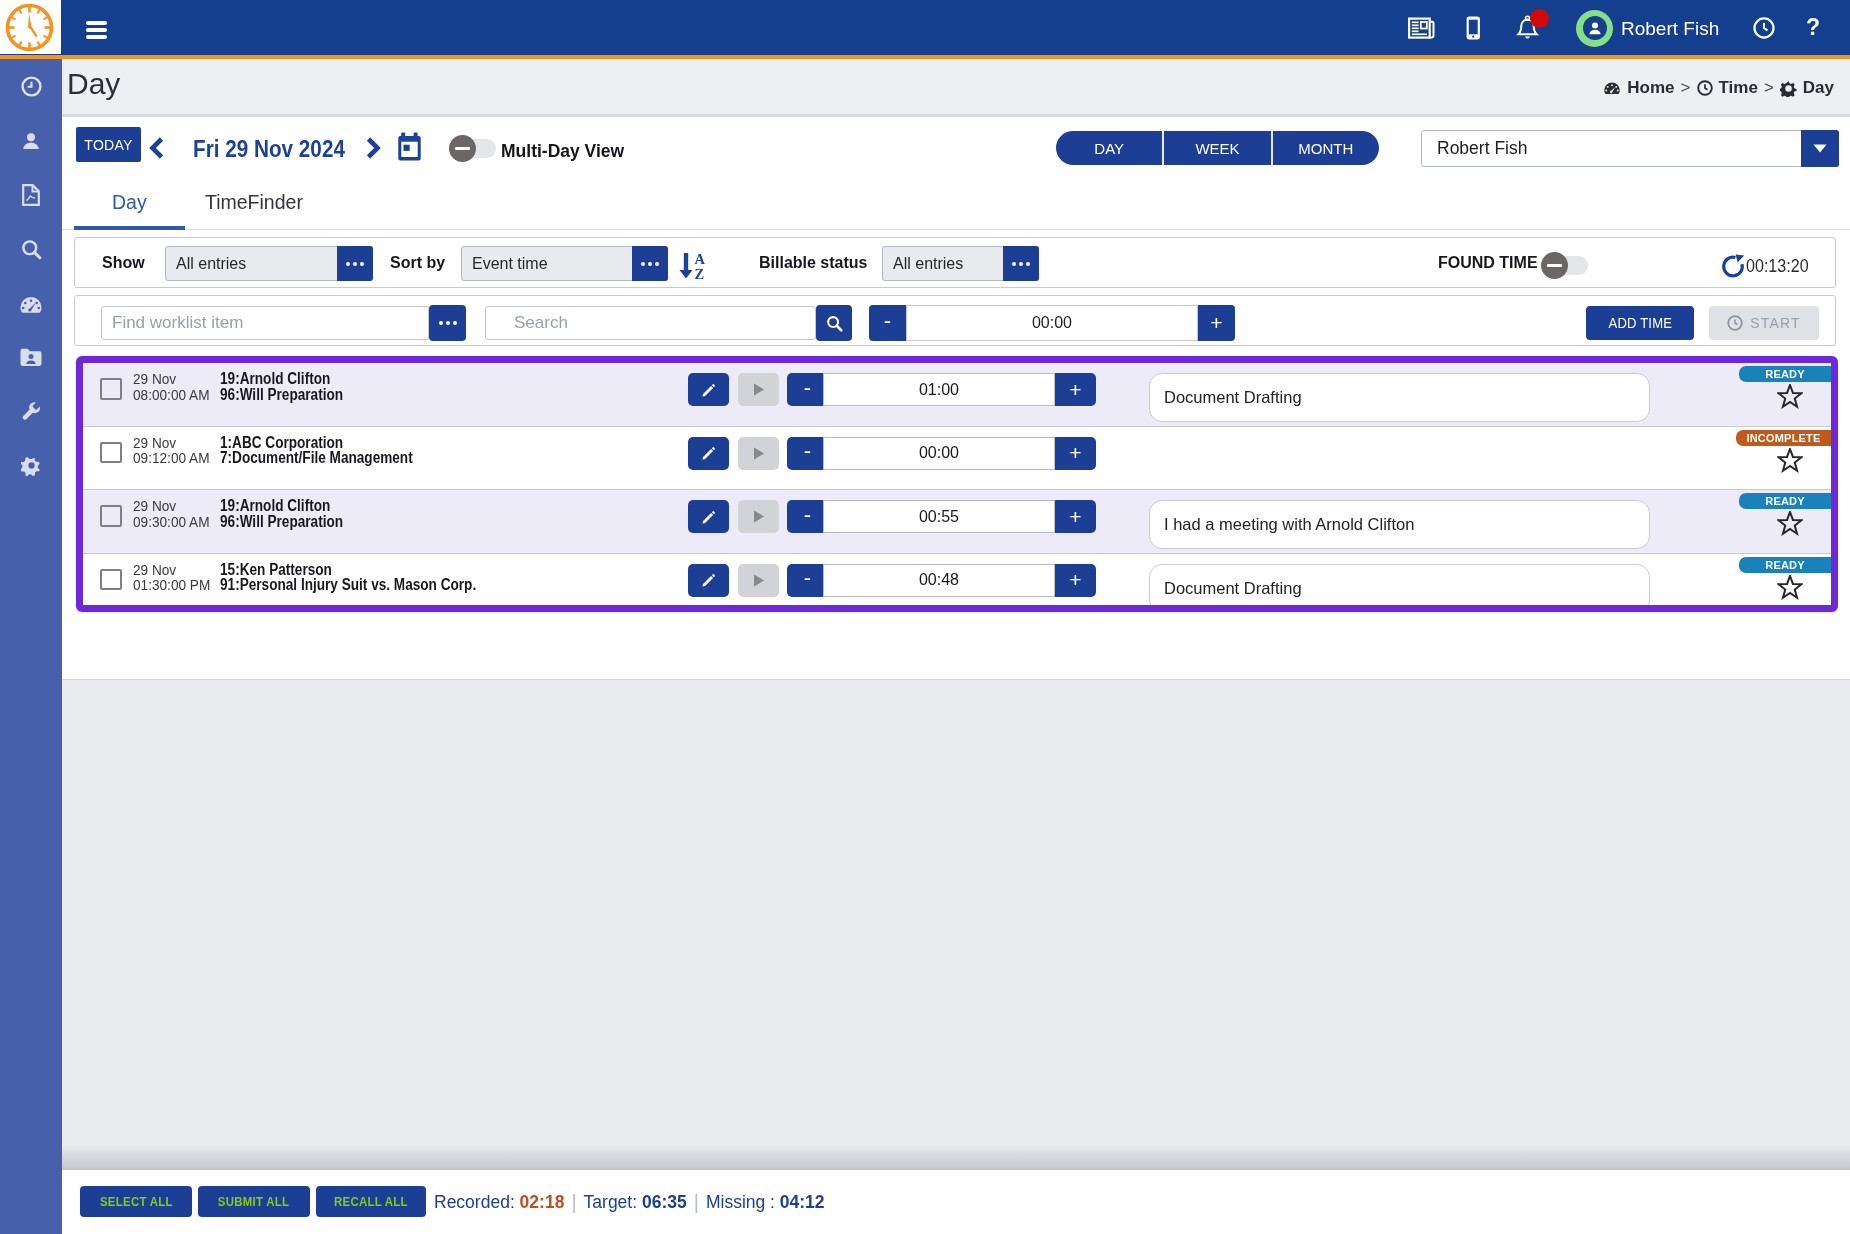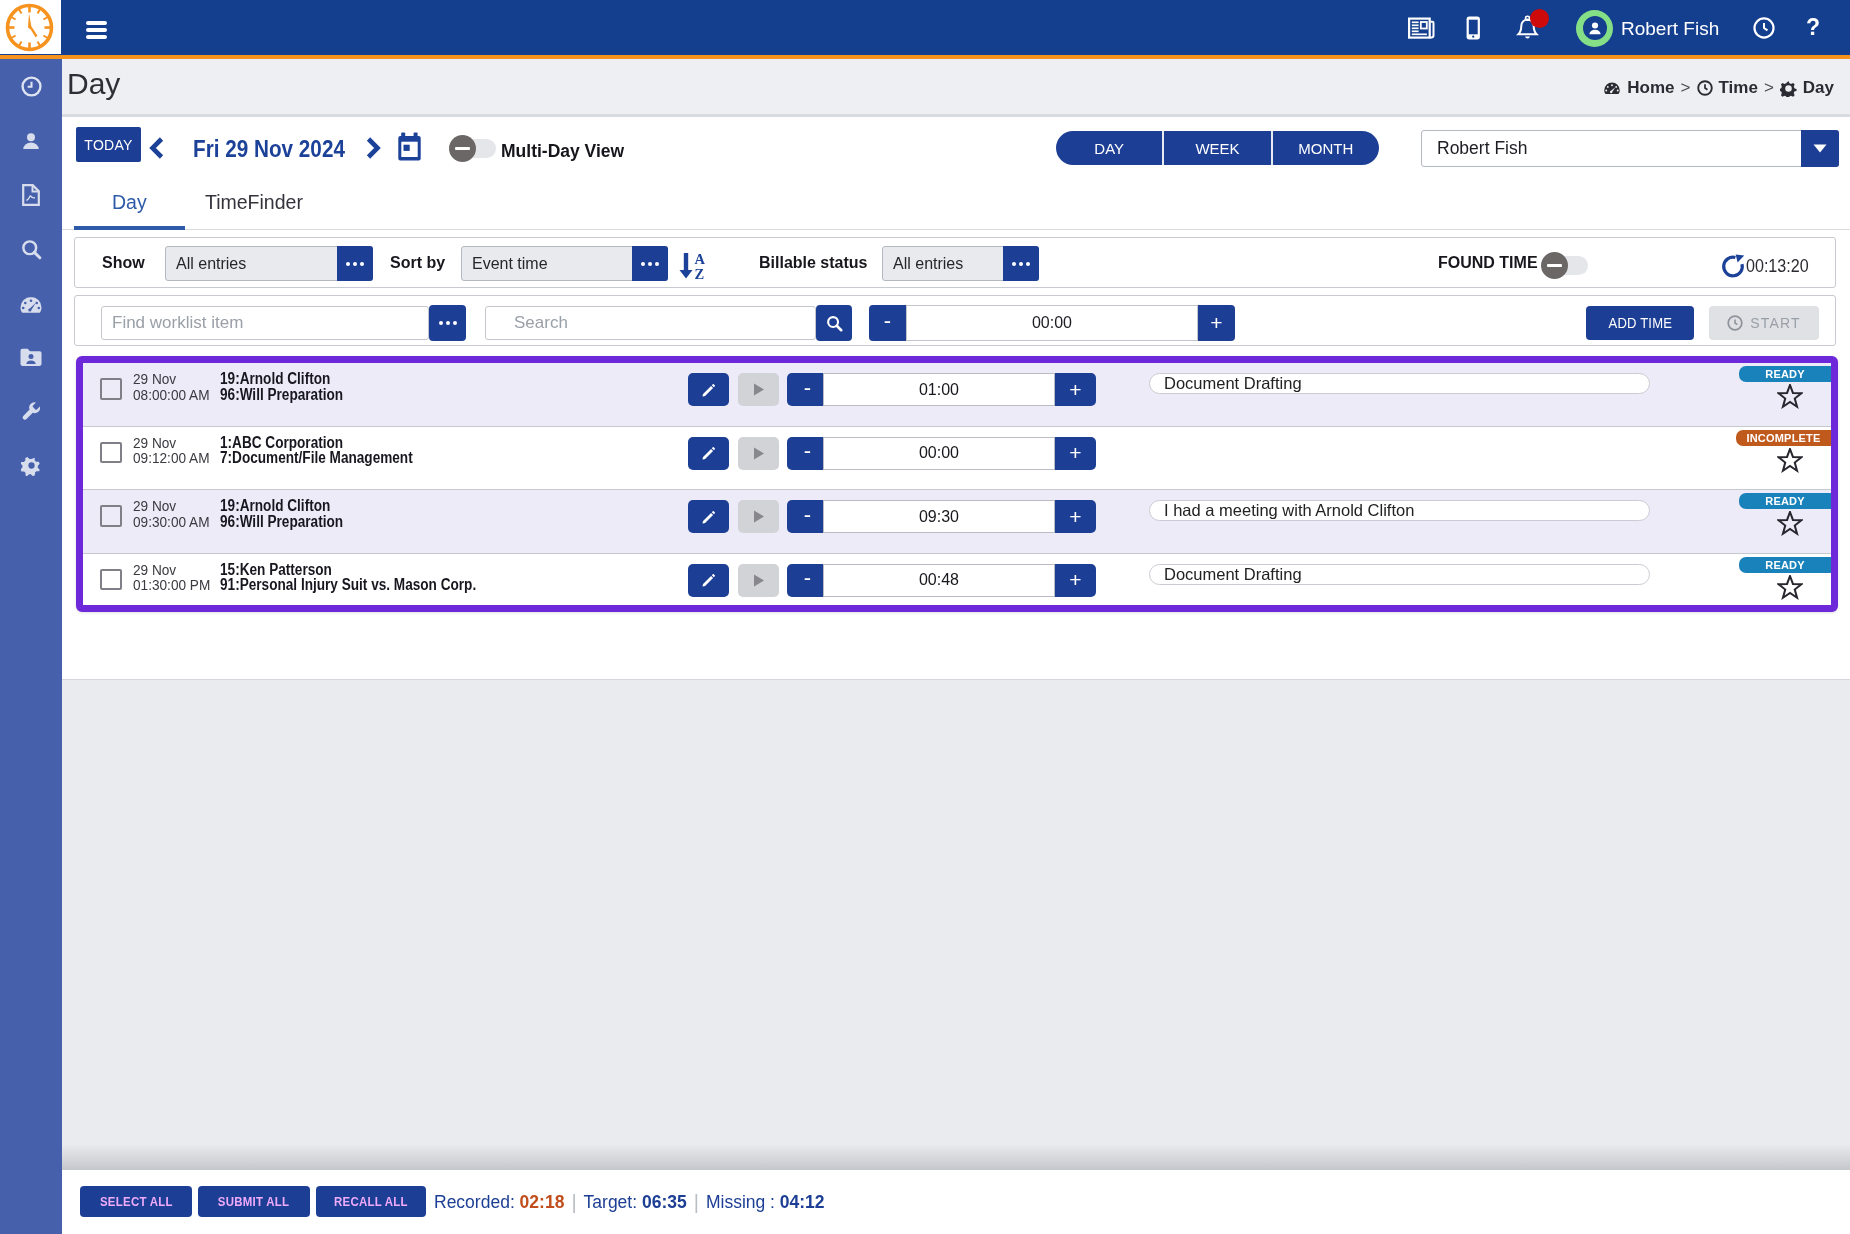--- a/index.html
+++ b/index.html
@@ -36,29 +36,29 @@
 .row.lav { background:#edebf8; }
 .cbx { position:absolute; left:17px; top:15px; width:21.5px; height:21.5px; border:2px solid #7f7f87; border-radius:2px; }
 .dt { position:absolute; left:50px; top:9px; font-size:14.5px; color:#3a3a40; line-height:15.5px; transform:scaleX(0.94); transform-origin:0 0; white-space:nowrap; }
 .cl { position:absolute; left:137px; top:8px; font-size:16px; font-weight:bold; color:#17171f; line-height:15.8px; transform:scaleX(0.85); transform-origin:0 0; white-space:nowrap; }
 .rbtn { position:absolute; top:10px; width:41px; height:33px; border-radius:5px; }
 .pencil { left:605px; background:#1c3e94; }
 .play { left:655px; background:#d2d3d7; }
 .minus { left:704px; background:#1c3e94; border-radius:5px 0 0 5px; }
 .plus { left:972px; background:#1c3e94; border-radius:0 5px 5px 0; }
 .tinput { position:absolute; left:740px; top:10px; width:232px; height:33px; background:#fff; border:1px solid #b9bcc2; font-size:16px; color:#17171d; display:flex; align-items:center; justify-content:center; }
-.dinput { position:absolute; left:1066px; top:10px; width:501px; height:21px; background:#fff; border:1px solid #c9ccd2; border-radius:13px; font-size:16.5px; color:#222; display:flex; align-items:center; padding-left:14px; }
+.dinput { position:absolute; left:1066px; top:10px; width:501px; height:49px; background:#fff; border:1px solid #c9ccd2; border-radius:13px; font-size:16.5px; color:#222; display:flex; align-items:center; padding-left:14px; }
 .tag { position:absolute; right:0; top:3px; width:92px; height:16px; border-radius:7px 0 0 7px; color:#fff; font-size:11px; font-weight:bold; display:flex; align-items:center; justify-content:center; letter-spacing:0.2px; }
 .tag.ready { background:#1a82bb; }
 .tag.inc { background:#c05a1c; width:95px; }
 .star { position:absolute; right:28px; top:21px; }
 
 #fshadow { left:62px; top:1144px; width:1788px; height:26px; background:linear-gradient(to bottom, rgba(120,125,135,0) 0%, rgba(100,105,115,0.28) 100%); }
 #footer { left:62px; top:1170px; width:1788px; height:64px; background:#fff; }
-.fbtn { position:absolute; top:16px; height:31px; background:#1c3e94; color:#f0abfc; border-radius:4px; font-size:13px; font-weight:bold; letter-spacing:0.3px; display:flex; align-items:center; justify-content:center; }
+.fbtn { position:absolute; top:16px; height:31px; background:#1c3e94; color:#84cc16; border-radius:4px; font-size:13px; font-weight:bold; letter-spacing:0.3px; display:flex; align-items:center; justify-content:center; }
 </style>
 </head>
 <body>
 
 <div class="abs" id="hdr"></div>
 <div class="abs" id="logo">
 <svg width="61" height="54" viewBox="0 0 61 54">
   <circle cx="29.5" cy="27.5" r="22" fill="none" stroke="#f6921e" stroke-width="3.6"></circle>
   <g stroke="#f6921e" stroke-width="2.6">
     <line x1="29.5" y1="6.5" x2="29.5" y2="12.5"></line>
@@ -378,21 +378,21 @@
         </svg>
       </div>
   <div class="rbtn play ctr">
         <svg width="15" height="15" viewBox="0 0 15 15">
           <polygon points="3,1.5 13,7.5 3,13.5" fill="#87878d"></polygon>
         </svg>
       </div>
   <div class="rbtn minus ctr" style="color:#fff;font-size:22px;">
         <span style="margin-top:-4px;">-</span>
       </div>
-  <div class="tinput">09:30</div>
+  <div class="tinput">00:55</div>
   <div class="rbtn plus ctr" style="color:#fff;font-size:21px;">+</div>
   <div class="dinput">I had a meeting with Arnold Clifton</div>
   <div class="tag ready">READY</div>
   <svg class="star" width="26" height="25" viewBox="0 0 26 25">
         <polygon points="13,1 15.94,8.95 24.41,9.29 17.76,14.55 20.05,22.71 13,18 5.95,22.71 8.24,14.55 1.59,9.29 10.06,8.95" fill="none" stroke="#26262e" stroke-width="2" stroke-linejoin="miter"></polygon>
       </svg>
 </div>
 <div class="row" style="border-bottom:none;">
   <div class="cbx"></div>
   <div class="dt">29 Nov<br>01:30:00 PM</div>

